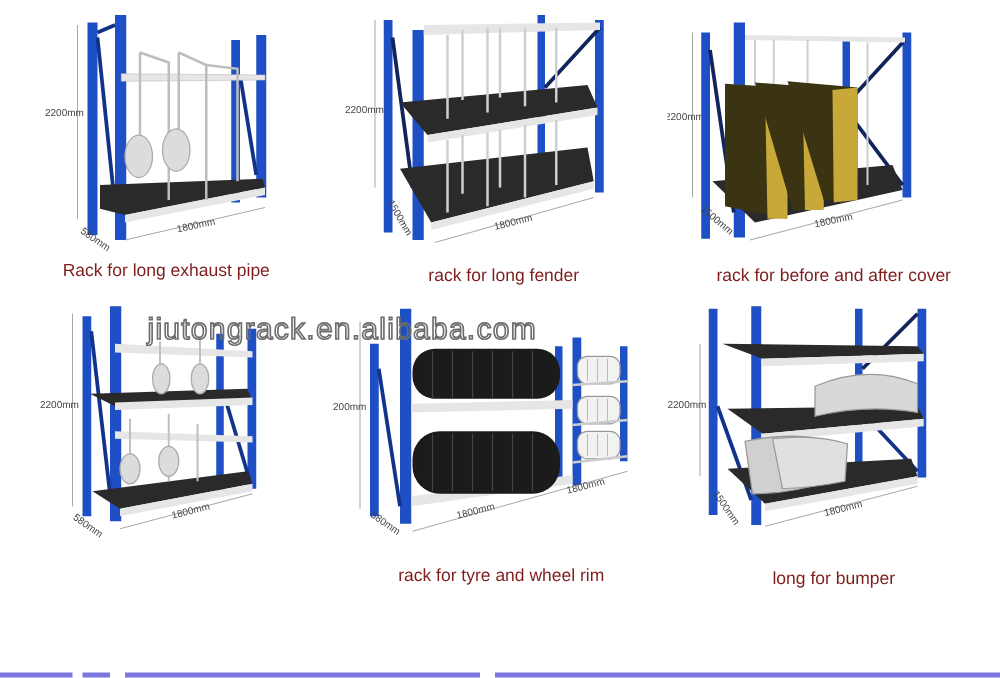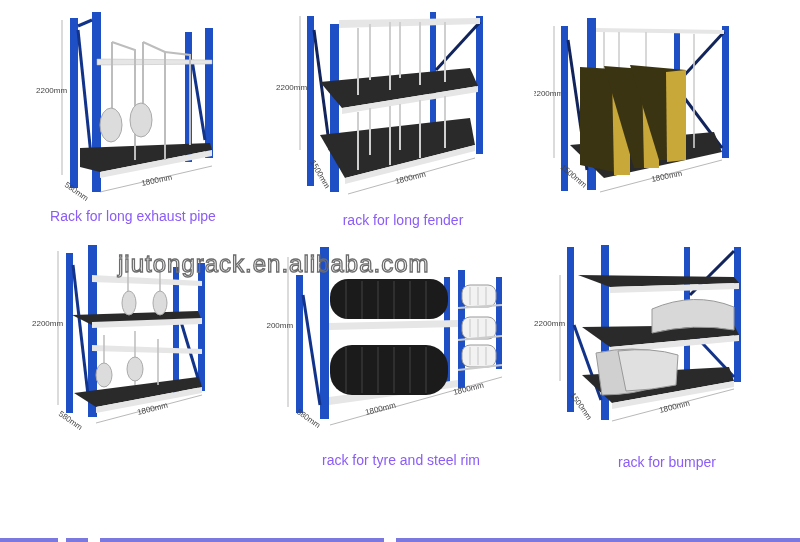--- a/index.html
+++ b/index.html
@@ -1,19 +1,19 @@
 <!DOCTYPE html>
 <html><head>
 <meta charset="utf-8">
 <style>
   html,body{margin:0;padding:0;background:#ffffff;}
   body{width:800px;height:542px;position:relative;overflow:hidden;font-family:"Liberation Sans",sans-serif;}
   .cell{position:absolute;width:266px;height:235px;}
   .cell svg{position:absolute;left:0;top:0;}
-  .caption{position:absolute;left:0;width:266px;text-align:center;font-size:14px;color:#8b5cf6;white-space:nowrap;}
+  .caption{position:absolute;left:0;width:266px;text-align:center;font-size:14px;color:#7f1d1d;white-space:nowrap;}
   .dim{font-family:"Liberation Sans",sans-serif;font-size:8px;fill:#444;}
   .watermark{position:absolute;left:118px;top:250px;font-family:Liberation Sans, sans-serif;font-size:24px;letter-spacing:1px;color:transparent;-webkit-text-stroke:1.3px #6c6c6c;white-space:nowrap;}
   .bottom-bar{position:absolute;left:0;top:538px;height:4px;width:800px;}
   .bottom-bar span{position:absolute;top:0;height:4px;background:#7b78e0;}
 </style>
 </head>
 <body>
 
 <div class="cell" style="left:0;top:0;">
   <svg width="266" height="235">
@@ -111,20 +111,21 @@
       <polygon points="78,74 96,73 96,175 80,175" fill="#c9a83a"></polygon>
       <polygon points="70,66 122,70 122,168 100,168" fill="#3b3412"></polygon>
       <polygon points="108,74 125,73 125,168 110,168" fill="#c9a83a"></polygon>
       <polygon points="96,65 152,70 152,160 125,160" fill="#3b3412"></polygon>
       <polygon points="132,72 152,70 152,160 133,162" fill="#c9a83a"></polygon>
     </g>
     <line x1="66" y1="192" x2="188" y2="160" stroke="#999" stroke-width="0.7"></line>
     <text class="dim" x="118" y="182" transform="rotate(-12 118 182)">1800mm</text>
     <text class="dim" x="26" y="168" transform="rotate(40 26 168)">1500mm</text>
   </svg>
+  <div class="caption" style="top:212px;">rack for before and after cover</div>
 </div>
 
 <div class="cell" style="left:0;top:235px;">
   <svg width="266" height="235">
     <line x1="58" y1="16" x2="58" y2="170" stroke="#999" stroke-width="0.7"></line>
     <text class="dim" x="32" y="91">2200mm</text>
     <rect x="66" y="18" width="7" height="160" fill="#1f4fc4"></rect>
     <rect x="88" y="10" width="9" height="172" fill="#1f4fc4"></rect>
     <rect x="173" y="32" width="6" height="130" fill="#1f4fc4"></rect>
     <rect x="198" y="28" width="7" height="128" fill="#1f4fc4"></rect>
@@ -200,21 +201,21 @@
       </g>
       <line x1="192" y1="73" x2="236" y2="70" stroke="#ccc" stroke-width="2"></line>
       <line x1="192" y1="105" x2="236" y2="101" stroke="#ccc" stroke-width="2"></line>
       <line x1="192" y1="135" x2="236" y2="130" stroke="#ccc" stroke-width="2"></line>
     </g>
     <line x1="64" y1="190" x2="236" y2="142" stroke="#999" stroke-width="0.7"></line>
     <text class="dim" x="100" y="180" transform="rotate(-14 100 180)">1800mm</text>
     <text class="dim" x="188" y="160" transform="rotate(-14 188 160)">1800mm</text>
     <text class="dim" x="30" y="178" transform="rotate(35 30 178)">580mm</text>
   </svg>
-  <div class="caption" style="top:217px;width:270px;">rack for tyre and steel rim</div>
+  <div class="caption" style="top:217px;width:270px;">rack for tyre and wheel rim</div>
 </div>
 
 <div class="cell" style="left:534px;top:235px;">
   <svg width="266" height="235">
     <line x1="26" y1="40" x2="26" y2="146" stroke="#999" stroke-width="0.7"></line>
     <text class="dim" x="0" y="91">2200mm</text>
     <rect x="33" y="12" width="7" height="165" fill="#1f4fc4"></rect>
     <rect x="67" y="10" width="8" height="175" fill="#1f4fc4"></rect>
     <rect x="150" y="12" width="6" height="135" fill="#1f4fc4"></rect>
     <rect x="200" y="12" width="7" height="135" fill="#1f4fc4"></rect>
@@ -229,21 +230,21 @@
     <polygon points="78,168 200,146 200,152 78,174" fill="#e6e6e6"></polygon>
     <g>
       <path d="M118,74 Q160,56 200,72 L200,95 Q160,88 118,98 Z" fill="#d8d8d8" stroke="#999"></path>
       <path d="M62,118 Q100,110 130,118 L128,150 Q100,160 68,160 Z" fill="#d0d0d0" stroke="#999"></path>
       <path d="M84,116 Q118,112 144,120 L142,150 Q118,155 92,156 Z" fill="#e0e0e0" stroke="#999"></path>
     </g>
     <line x1="78" y1="186" x2="200" y2="154" stroke="#999" stroke-width="0.7"></line>
     <text class="dim" x="126" y="178" transform="rotate(-14 126 178)">1800mm</text>
     <text class="dim" x="36" y="160" transform="rotate(55 36 160)">1500mm</text>
   </svg>
-  <div class="caption" style="top:219px;">rack for bumper</div>
+  <div class="caption" style="top:219px;">long for bumper</div>
 </div>
 
 <div class="watermark">jiutongrack.en.alibaba.com</div>
 
 <div class="bottom-bar">
   <span style="left:0;width:58px;"></span>
   <span style="left:66px;width:22px;"></span>
   <span style="left:100px;width:284px;"></span>
   <span style="left:396px;width:404px;"></span>
 </div>

